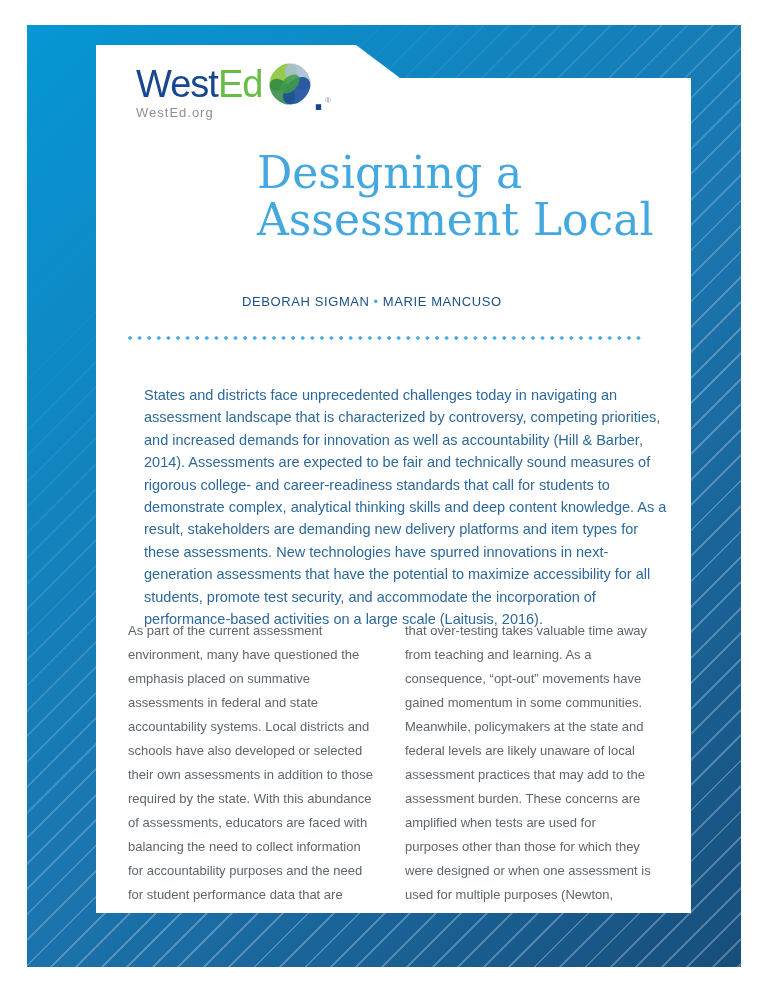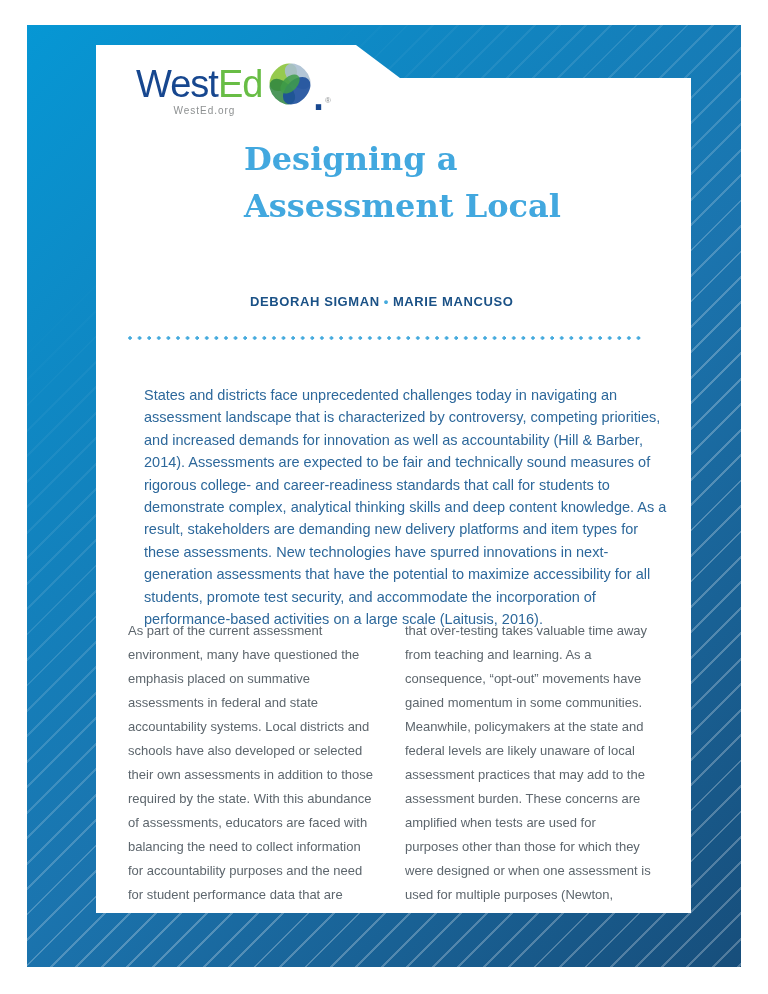--- a/index.html
+++ b/index.html
@@ -31,28 +31,28 @@
   }
   
   .logo{position:absolute;left:40px;top:16px;}
   .logo-row{display:flex;align-items:center;}
   .logo-text{font-size:38px;letter-spacing:-1px;line-height:46px;}
   .lw{color:var(--logo_blue);}
   .le{color:var(--logo_green);}
   .globe{margin-left:5px;}
   .logo-dot{color:var(--logo_blue);font-size:38px;font-weight:bold;line-height:20px;align-self:flex-end;}
   .reg{color:var(--logo_gray);font-size:8px;align-self:flex-end;margin:0 0 2px 1px;}
-  .logo-org{color:var(--logo_gray);font-size:10px;letter-spacing:1px;text-align:center;margin-top:-2px;padding-right:58px;}
+  .logo-org{color:var(--logo_gray);font-size:13px;letter-spacing:1px;text-align:left;margin-top:-2px;padding-right:58px;}
   
   .title{
-    position:absolute;left:145px;top:88px;margin:3px;font-weight:bold;
-    font-family:"DejaVu Serif", serif;font-size:32px;line-height:47px;color:var(--title_blue);
+    position:absolute;left:145px;top:88px;margin:16px;font-weight:normal;
+    font-family:"DejaVu Serif", serif;font-size:44px;line-height:47px;color:var(--title_blue);
   }
   .title span{display:block;}
-  .authors{position:absolute;left:154px;top:249px;font-size:13px;font-weight:bold;letter-spacing:0.6px;color:var(--navy);}
+  .authors{position:absolute;left:146px;top:249px;font-size:13px;font-weight:normal;letter-spacing:0.6px;color:var(--navy);}
   .authors .sep{color:var(--bullet_blue);padding:0 4px;}
   
   .divider{
     position:absolute;left:32px;top:291px;width:518px;height:4px;
     background-image:radial-gradient(circle at 2px 2px, var(--bullet_blue) 1.5px, transparent 1.9px);
     background-size:9.6px 4px;background-repeat:repeat-x;
   }
   
   .intro{
     position:absolute;left:32px;top:323px;width:532px;margin:16px;

